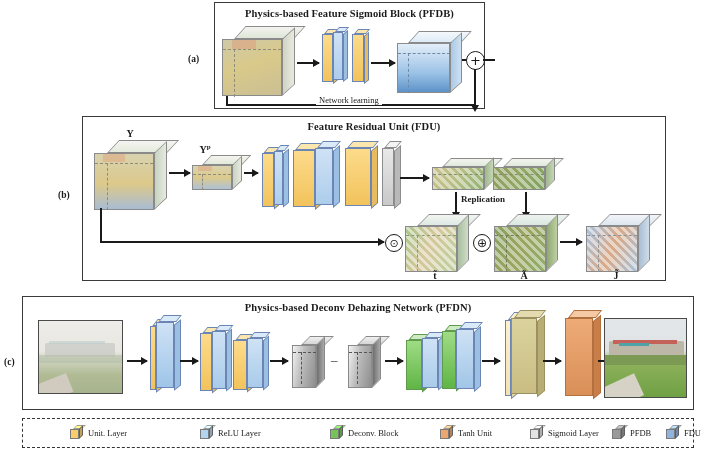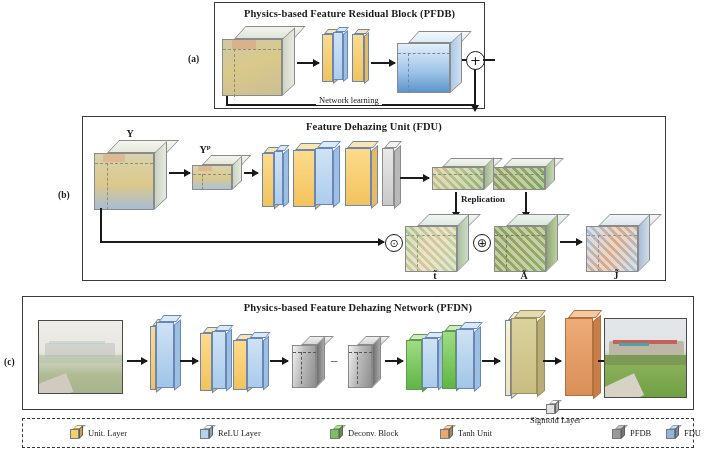--- a/index.html
+++ b/index.html
@@ -47,21 +47,21 @@
   .leg-lab{font-size:8.5px;font-family:"Liberation Serif",serif;white-space:nowrap;}
   .leg-cube{position:relative;width:13px;height:15px;margin-right:5px;}
 
   .photo{position:absolute;border:1.5px solid #4a4a4a;box-sizing:border-box;overflow:hidden;}
   .ell{position:absolute;font-size:13px;letter-spacing:1px;color:#222;font-family:"Liberation Serif",serif;}
 </style>
 </head>
 <body>
 
 <div class="panel" style="left:214px;top:2px;width:271px;height:107px;">
-  <div class="panel-title" style="top:5px;">Physics-based Feature Residual Block (PFDB)</div>
+  <div class="panel-title" style="top:5px;">Physics-based Feature Sigmoid Block (PFDB)</div>
 </div>
 <div class="plabel" style="left:188px;top:54px;">(a)</div>
 
 <div class="cube" style="left:222px;top:26px;width:72px;height:70px;">
   <div class="top" style="left:12px;top:0;width:60px;height:13px;
               background:linear-gradient(180deg,#f3f3ef,#dfe6d8);
               transform:skewX(-42deg);"></div>
   <div class="side" style="left:60px;top:13px;width:13px;height:57px;
               background:linear-gradient(90deg,#cfd3c4,#e9eade);
               transform:skewY(-42deg);"></div>
@@ -109,21 +109,21 @@
 <div class="arrow" style="left:462px;top:59px;width:13px;"></div>
 <div class="op" style="left:466px;top:51px;width:17px;height:17px;">+</div>
 <div class="line" style="left:483px;top:59px;width:12px;height:1.6px;"></div>
 
 <div class="line" style="left:226px;top:96px;width:1.6px;height:10px;"></div>
 <div class="line" style="left:226px;top:104px;width:249px;height:1.6px;"></div>
 <div class="arrow-d" style="left:474px;top:69px;height:36px;"></div>
 <div class="smalltxt" style="left:316px;top:95px;background:#fff;padding:0 3px;">Network learning</div>
 
 <div class="panel" style="left:82px;top:116px;width:584px;height:165px;">
-  <div class="panel-title" style="top:4px;">Feature Dehazing Unit (FDU)</div>
+  <div class="panel-title" style="top:4px;">Feature Residual Unit (FDU)</div>
 </div>
 <div class="plabel" style="left:58px;top:190px;">(b)</div>
 
 <div class="cap" style="left:115px;top:128px;width:30px;font-size:10px;">Y</div>
 
 <div class="cube" style="left:94px;top:140px;width:73px;height:70px;">
   <div class="top" style="left:13px;top:0;width:60px;height:13px;background:linear-gradient(180deg,#f5f5f1,#e3eadb);transform:skewX(-43deg);"></div>
   <div class="side" style="left:60px;top:13px;width:13px;height:57px;background:linear-gradient(90deg,#c7d3c2,#e6eade);transform:skewY(-43deg);"></div>
   <div class="front" style="left:0;top:13px;width:60px;height:57px;
               background:linear-gradient(180deg,#d8d2ae 0%,#dcc98a 55%,#a9bcd4 100%);"></div>
@@ -242,21 +242,21 @@
   <div class="side" style="left:52px;top:12px;width:12px;height:46px;background:linear-gradient(90deg,#a8bdd4,#d0dde9);transform:skewY(-45deg);"></div>
   <div class="front" style="left:0;top:12px;width:52px;height:46px;
               background-image:repeating-linear-gradient(45deg,rgba(255,255,255,.5) 0 3px,transparent 3px 6px),
                                linear-gradient(115deg,#a8c2de 0%,#d8a987 50%,#a9c2d9 100%);"></div>
   <div style="position:absolute;left:1px;top:21px;width:50px;height:1px;border-top:1px dashed #87949f;"></div>
   <div style="position:absolute;left:12px;top:21px;height:37px;width:1px;border-left:1px dashed #87949f;"></div>
 </div>
 <div class="cap" style="left:596px;top:270px;width:40px;font-size:10px;">J̃</div>
 
 <div class="panel" style="left:22px;top:296px;width:672px;height:114px;">
-  <div class="panel-title" style="top:5px;">Physics-based Feature Dehazing Network (PFDN)</div>
+  <div class="panel-title" style="top:5px;">Physics-based Deconv Dehazing Network (PFDN)</div>
 </div>
 <div class="plabel" style="left:4px;top:357px;">(c)</div>
 
 <div class="photo" style="left:38px;top:320px;width:85px;height:74px;">
   <div style="position:absolute;inset:0;background:linear-gradient(180deg,#e8e7e2 0%,#dedcd4 42%,#b9bfa4 52%,#7f9150 75%,#6f8546 100%);"></div>
   <div style="position:absolute;left:6px;top:22px;width:70px;height:14px;background:rgba(170,170,165,.75);border-radius:2px;"></div>
   <div style="position:absolute;left:10px;top:20px;width:56px;height:3px;background:rgba(150,175,175,.6);"></div>
   <div style="position:absolute;left:0;top:34px;width:85px;height:8px;background:rgba(130,150,110,.55);"></div>
   <div style="position:absolute;left:-4px;bottom:-6px;width:36px;height:20px;background:#b7ad9a;transform:rotate(-22deg);"></div>
   <div style="position:absolute;inset:0;background:rgba(245,245,242,.42);"></div>
@@ -398,21 +398,21 @@
       <span class="leg-lab">Deconv. Block</span>
     </div>
     <div class="leg-item" style="left: 440px; top: 425px;">
       <span class="leg-cube">
         <span style="position:absolute;left:3px;top:0;width:9px;height:4px;background:#eaa870;filter:brightness(1.28);border:1px solid #7a7a7a;box-sizing:border-box;transform:skewX(-45deg);transform-origin:bottom left;"></span>
         <span style="position:absolute;left:9px;top:4px;width:4px;height:10px;background:#eaa870;filter:brightness(.78);border:1px solid #7a7a7a;box-sizing:border-box;transform:skewY(-45deg);transform-origin:top left;"></span>
         <span style="position:absolute;left:0;top:4px;width:9px;height:10px;background:#eaa870;border:1px solid #7a7a7a;box-sizing:border-box;"></span>
       </span>
       <span class="leg-lab">Tanh Unit</span>
     </div>
-    <div class="leg-item" style="left: 530px; top: 400px; flex-direction: column;">
+    <div class="leg-item" style="left: 530px; top: 425px;">
       <span class="leg-cube">
         <span style="position:absolute;left:3px;top:0;width:9px;height:4px;background:#e2e2e2;filter:brightness(1.28);border:1px solid #7a7a7a;box-sizing:border-box;transform:skewX(-45deg);transform-origin:bottom left;"></span>
         <span style="position:absolute;left:9px;top:4px;width:4px;height:10px;background:#e2e2e2;filter:brightness(.78);border:1px solid #7a7a7a;box-sizing:border-box;transform:skewY(-45deg);transform-origin:top left;"></span>
         <span style="position:absolute;left:0;top:4px;width:9px;height:10px;background:#e2e2e2;border:1px solid #7a7a7a;box-sizing:border-box;"></span>
       </span>
       <span class="leg-lab">Sigmoid Layer</span>
     </div>
     <div class="leg-item" style="left: 612px; top: 425px;">
       <span class="leg-cube">
         <span style="position:absolute;left:3px;top:0;width:9px;height:4px;background:#9a9a9a;filter:brightness(1.28);border:1px solid #7a7a7a;box-sizing:border-box;transform:skewX(-45deg);transform-origin:bottom left;"></span>

